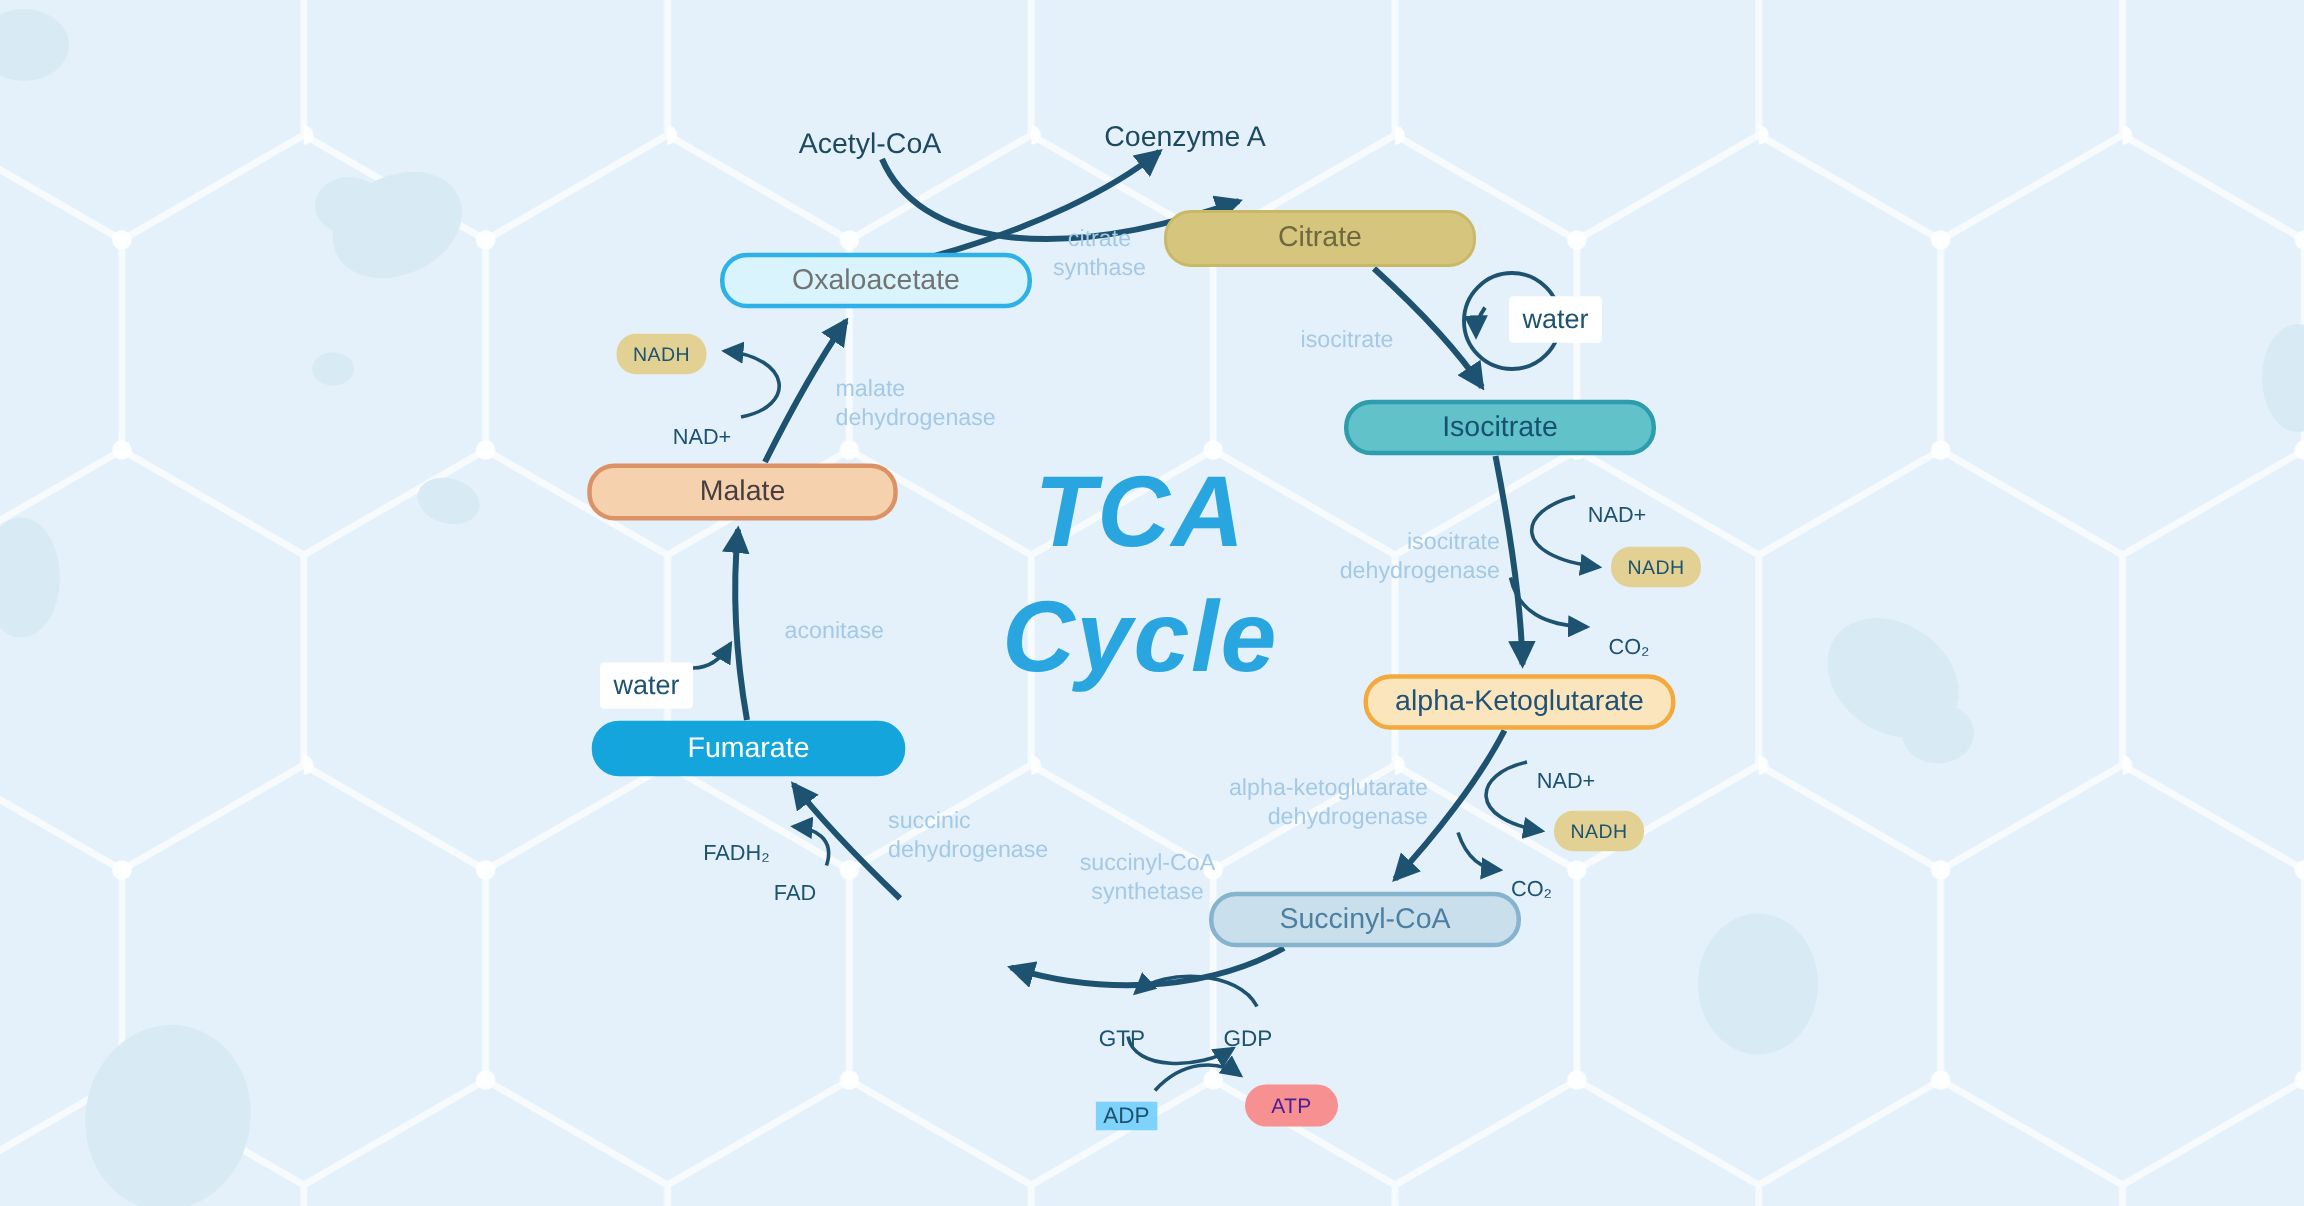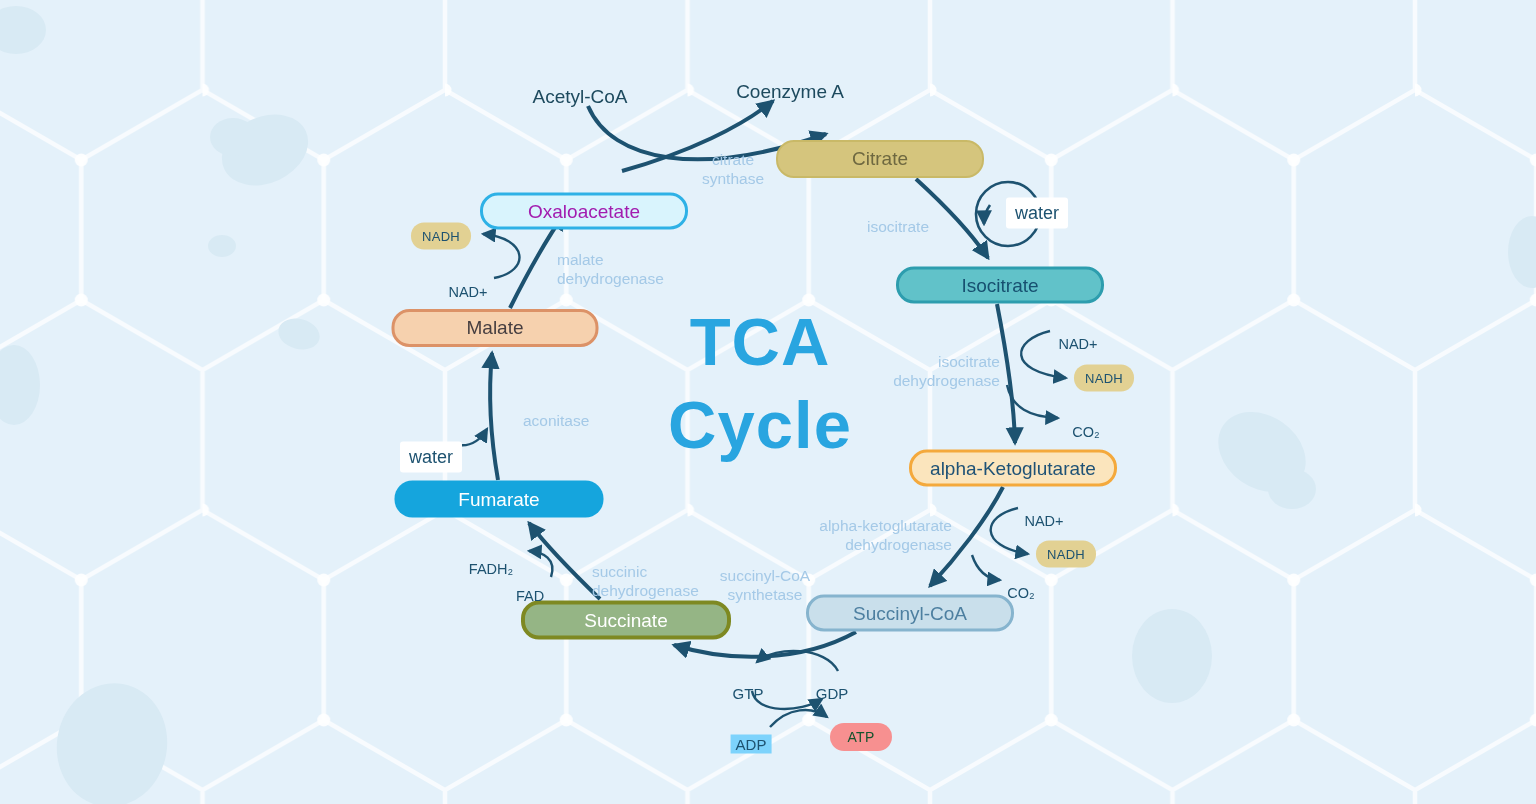--- a/index.html
+++ b/index.html
@@ -15,21 +15,21 @@
         letter-spacing:.3px;}
   .lbl{position:absolute;z-index:3;transform:translate(-50%,-50%);color:var(--ink,#1d5270);
        font-size:14.5px;white-space:nowrap;margin-top:13px;}
   .big{font-size:19px;color:#1d4a5e;}
   .waterbox{background:#ffffff;padding:5px 9px;border-radius:3px;font-size:18px;}
   .enz{position:absolute;z-index:3;color:var(--enzyme,#a4c9e7);font-size:15.5px;
        line-height:19px;white-space:nowrap;}
   .enz div{white-space:nowrap;}
   .title{position:absolute;z-index:3;left:760px;top:383px;transform:translate(-50%,-50%);
          text-align:center;color:var(--title,#29a5e0);font-size:67px;line-height:83px;
-         font-weight:bold;letter-spacing:1px;}
+         font-weight:bold;letter-spacing:1px;font-style:italic;}
   .arrow{fill:none;stroke:var(--ink,#1d5270);}
   .a-main{stroke-width:4;}
   .a-thin{stroke-width:2.4;}
   .a-circ{stroke-width:2.6;}
 </style>
 </head>
 <body>
 
 <div id="canvas" style="--bg: #e4f1fa; --ink: #1d5270; --enzyme: #a4c9e7; --title: #29a5e0;">
 
@@ -90,43 +90,40 @@
     <path class="arrow a-thin" d="M 458,445 C 472,447 481,439 487,429" marker-end="url(#ah2)"></path>
     <path class="arrow a-main" d="M 510,308 C 528,272 546,240 564,214" marker-end="url(#ah)"></path>
     <path class="arrow a-thin" d="M 494,278 C 531,271 528,238 483,234" marker-end="url(#ah2)"></path>
   </svg>
 
   <div class="title">
     <div>TCA</div>
     <div>Cycle</div>
   </div>
 
-  <div class="node" style="left: 584px; top: 187px; width: 202px; height: 31px; background: rgb(217, 244, 253); border-color: rgb(46, 177, 230); color: #a21caf; margin-top: 24px;">
+  <div class="node" style="left: 584px; top: 187px; width: 202px; height: 31px; background: rgb(217, 244, 253); border-color: rgb(46, 177, 230); color: #737373;">
     <span>Oxaloacetate</span>
     </div>
 
   <div class="node" style="left: 880px; top: 159px; width: 204px; height: 34px; border-width: 2px; background: rgb(213, 197, 125); border-color: rgb(201, 185, 103); color: rgb(110, 104, 64);">
     <span>Citrate</span>
     </div>
 
   <div class="node" style="left: 1000px; top: 285px; width: 202px; height: 31px; background: rgb(97, 194, 201); border-color: rgb(45, 157, 174); color: rgb(23, 80, 112);">
     <span>Isocitrate</span>
     </div>
 
   <div class="node" style="left: 1013px; top: 468px; width: 202px; height: 31px; background: rgb(251, 229, 189); border-color: rgb(244, 169, 60); color: rgb(31, 82, 118);">
     <span>alpha-Ketoglutarate</span>
     </div>
 
   <div class="node" style="left: 910px; top: 613px; width: 202px; height: 31px; background: rgb(201, 223, 235); border-color: rgb(134, 180, 206); color: rgb(77, 127, 160);">
     <span>Succinyl-CoA</span>
     </div>
 
-  <div class="node" style="left: 626px; top: 620px; width: 202px; height: 31px; border-width: 4px; background: rgb(149, 181, 133); border-color: rgb(126, 137, 34); color: rgb(255, 255, 255);">
-    <span>Succinate</span>
-    </div>
 
   <div class="node" style="left: 499px; top: 499px; width: 209px; height: 37px; border-width: 0px; background: rgb(21, 165, 221); color: rgb(255, 255, 255);">
     <span>Fumarate</span>
     </div>
 
   <div class="node" style="left: 495px; top: 328px; width: 201px; height: 32px; background: rgb(246, 209, 174); border-color: rgb(220, 146, 103); color: rgb(70, 62, 64);">
     <span>Malate</span>
     </div>
 
   <div class="enz" style="left:673px;top:150px;width:120px;text-align:center;">
@@ -146,21 +143,21 @@
   <div class="enz" style="left:750px;top:516px;width:202px;text-align:right;">
     <div>alpha-ketoglutarate</div>
     <div>dehydrogenase</div>
     </div>
 
   <div class="enz" style="left:700px;top:566px;width:130px;text-align:center;">
     <div>succinyl-CoA</div>
     <div>synthetase</div>
     </div>
 
-  <div class="enz" style="left:592px;top:538px;margin-top:24px;">
+  <div class="enz" style="left:592px;top:538px;">
     <div>succinic</div>
     <div>dehydrogenase</div>
     </div>
 
   <div class="enz" style="left:523px;top:411px;">
     <div>aconitase</div>
     </div>
 
   <div class="enz" style="left:557px;top:250px;">
     <div>malate</div>
@@ -177,21 +174,21 @@
   <div class="pill" style="left: 1104px; top: 378px; width: 60px; height: 27px; background: rgb(226, 209, 147); color: rgb(29, 82, 112);">NADH</div>
   <div class="lbl" style="left:1086px;top:419px;">CO₂</div>
 
   <div class="lbl" style="left:1044px;top:508px;">NAD+</div>
   <div class="pill" style="left: 1066px; top: 554px; width: 60px; height: 27px; background: rgb(226, 209, 147); color: rgb(29, 82, 112);">NADH</div>
   <div class="lbl" style="left:1021px;top:580px;">CO₂</div>
 
   <div class="lbl" style="left:748px;top:680px;font-size:15px;">GTP</div>
   <div class="lbl" style="left:832px;top:680px;font-size:15px;">GDP</div>
   <div class="lbl" style="left:751px;top:731px;font-size:15px;background:#7dd3fc;padding:1px 5px;">ADP</div>
-  <div class="pill" style="left: 861px; top: 737px; width: 62px; height: 28px; border-radius: 14px; font-size: 14px; background: rgb(247, 144, 144); color: #14532d;">ATP</div>
+  <div class="pill" style="left: 861px; top: 737px; width: 62px; height: 28px; border-radius: 14px; font-size: 14px; background: rgb(247, 144, 144); color: #4c1d95;">ATP</div>
 
   <div class="lbl" style="left:491px;top:556px;">FADH₂</div>
   <div class="lbl" style="left:530px;top:583px;">FAD</div>
 
   <div class="lbl" style="left:468px;top:279px;">NAD+</div>
   <div class="pill" style="left: 441px; top: 236px; width: 60px; height: 27px; background: rgb(226, 209, 147); color: rgb(29, 82, 112);">NADH</div>
 
 </div>
 
 </body></html>

